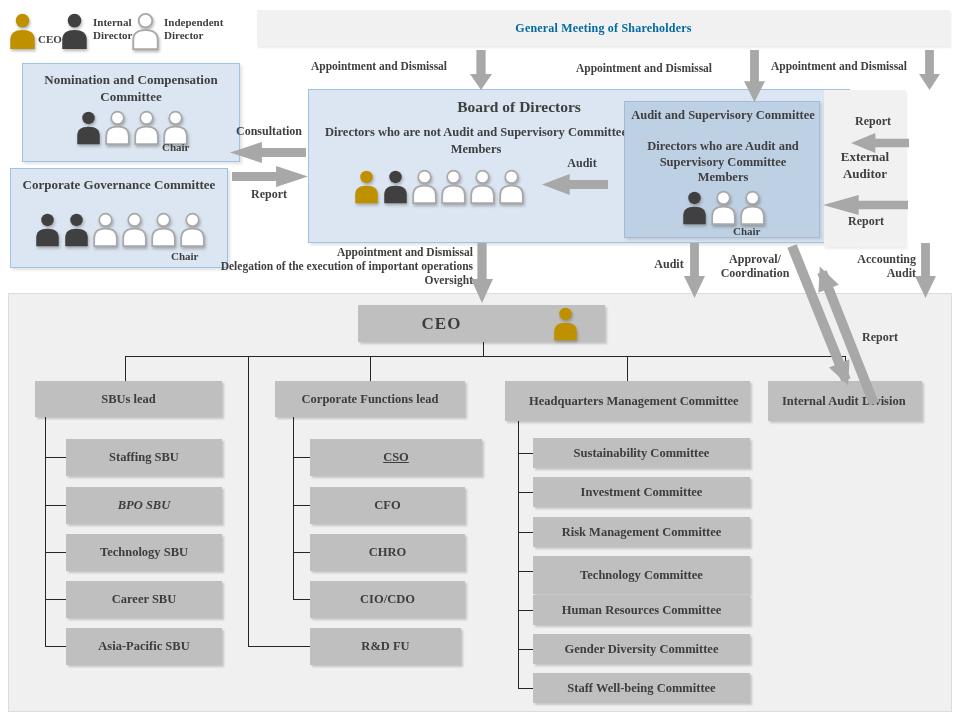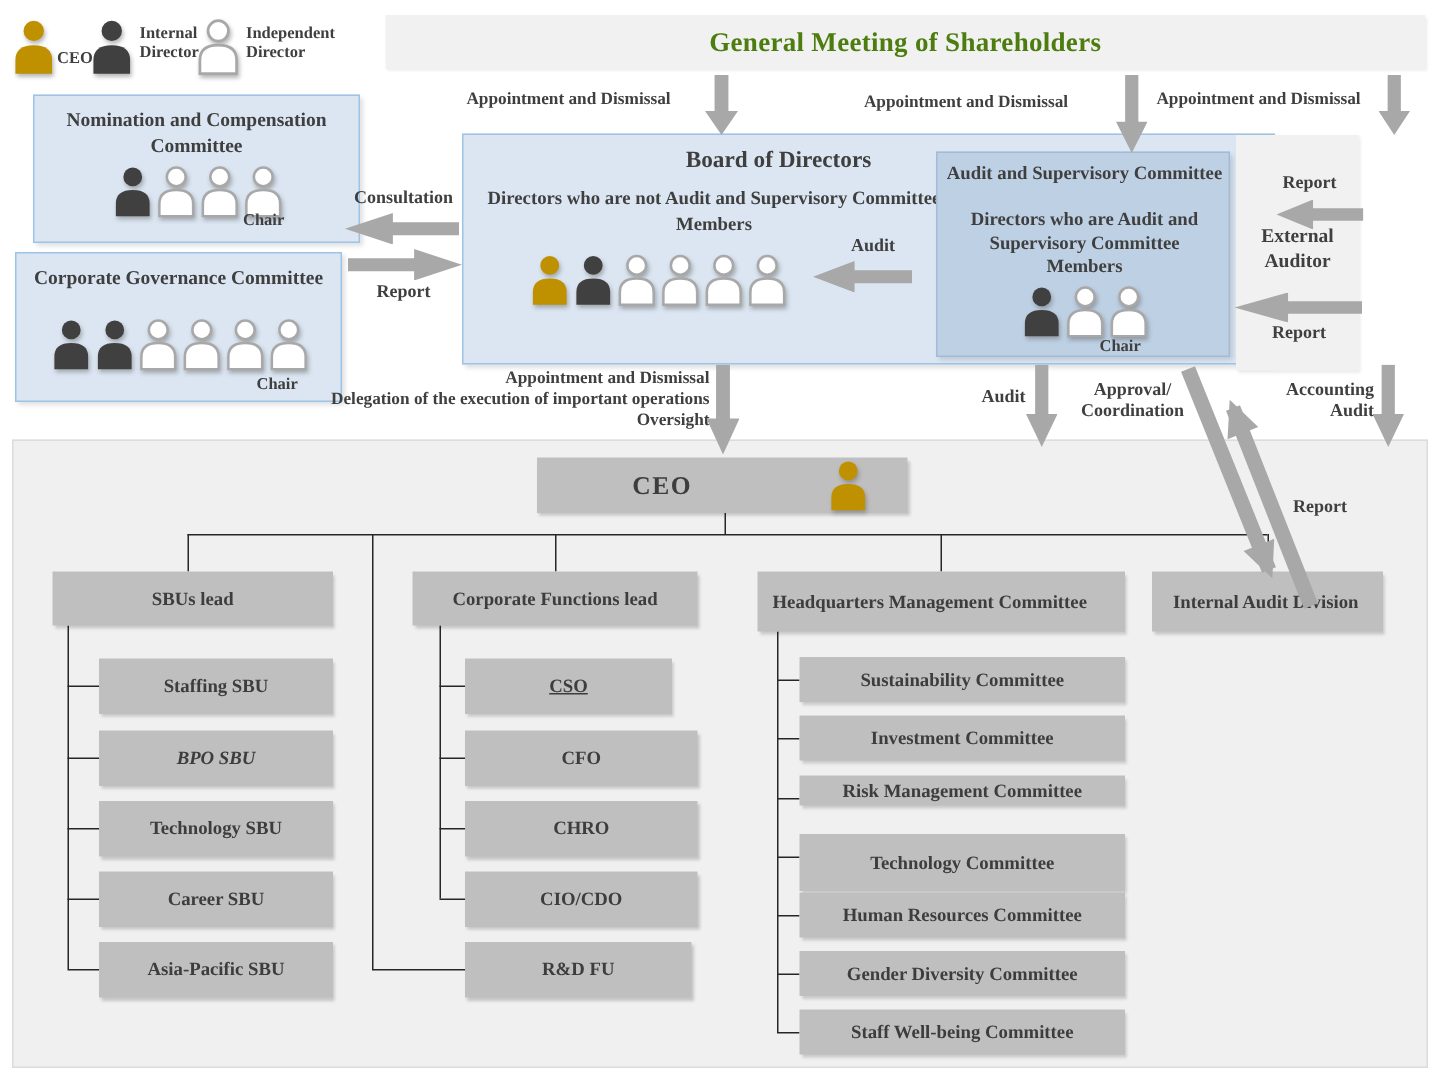--- a/index.html
+++ b/index.html
@@ -4,21 +4,21 @@
 <style>
   html,body{margin:0;padding:0;background:#fff;}
   body{width:960px;height:720px;position:relative;overflow:hidden;
        font-family:"Liberation Serif","DejaVu Serif",serif;color:#3f3f3f;}
   .abs{position:absolute;}
   .panel{background:#f1f1f1;box-shadow:1px 1.5px 2px rgba(0,0,0,.08);}
   .bluebox{background:#dbe6f2;border:1.5px solid #9dc3e6;box-shadow:2px 2px 3px rgba(0,0,0,.12);box-sizing:border-box;}
   .audbox{background:#bed0e4;border:1px solid #a3bbd8;box-shadow:2px 2px 3px rgba(0,0,0,.12);box-sizing:border-box;}
   .gbox{background:#bfbfbf;box-shadow:1.5px 2px 2px rgba(0,0,0,.18);box-sizing:border-box;
         display:flex;align-items:center;justify-content:center;font-weight:700;font-size:12.5px;color:#3d3d3d;text-align:center;}
-  .gbox.leftal{justify-content:flex-start;text-align:left;padding-left:10px;line-height:15px;}
+  .gbox.leftal{justify-content:flex-start;text-align:left;padding-left:24px;line-height:15px;}
   .lbl{font-weight:700;font-size:12px;line-height:14px;}
   .sm{font-size:11.5px;line-height:14px;font-weight:700;}
   .ttl{font-weight:700;}
   .ctr{text-align:center;}
   .rt{text-align:right;}
   .ln{position:absolute;background:#262626;}
   .arr{position:absolute;background:#a8a8a8;}
   .arr-down{clip-path:polygon(29% 0,71% 0,71% 60%,100% 60%,50% 100%,0 60%,29% 60%);}
   .arr-left{clip-path:polygon(0 50%,42% 0,42% 29%,100% 29%,100% 71%,42% 71%,42% 100%);}
   .arr-right{clip-path:polygon(100% 50%,58% 0,58% 29%,0 29%,0 71%,58% 71%,58% 100%);}
@@ -58,21 +58,21 @@
   <span class="abs sm" style="left:93px;top:16px;width:58px;font-size:11px;line-height:13px;">Internal Director</span>
   <div class="abs iconrow" style="left:131px;top:12px;">
       <svg class="person independent" viewBox="0 0 64 84">
         <use href="#person-sym"></use>
       </svg>
     </div>
   <span class="abs sm" style="left:164px;top:16px;width:80px;font-size:11px;line-height:13px;">Independent Director</span>
 </div>
 
 <div class="abs panel ctr" style="left:257px;top:10px;width:693px;height:36px;display:flex;align-items:center;justify-content:center;">
-  <span class="ttl" style="font-size:18px;color:#4d7c0f;letter-spacing:.2px;">General Meeting of Shareholders</span>
+  <span class="ttl" style="font-size:12px;color:#0369a1;letter-spacing:.2px;">General Meeting of Shareholders</span>
 </div>
 
 <div class="abs sm ctr" style="left:290px;top:59px;width:178px;">Appointment and Dismissal</div>
 <div class="abs arr arr-down z5" style="left:470px;top:50px;width:22px;height:40px;"></div>
 <div class="abs sm ctr" style="left:545px;top:61px;width:198px;">Appointment and Dismissal</div>
 <div class="abs arr arr-down z5" style="left:744px;top:50px;width:21px;height:52px;"></div>
 <div class="abs sm ctr" style="left:758px;top:59px;width:162px;">Appointment and Dismissal</div>
 <div class="abs arr arr-down z5" style="left:919px;top:50px;width:21px;height:40px;"></div>
 
 <div class="abs bluebox" style="left:308px;top:89px;width:542px;height:154px;">
@@ -251,25 +251,25 @@
 <div class="abs gbox" style="left:275px;top:381px;width:190px;height:36px;">Corporate Functions lead</div>
 <div class="abs gbox leftal" style="left:505px;top:381px;width:245px;height:40px;">Headquarters Management Committee</div>
 <div class="abs gbox leftal" style="left:768px;top:381px;width:154px;height:40px;padding-left:14px;">Internal Audit Division</div>
 
 <div class="abs gbox" style="left:66px;top:439px;width:156px;height:37px;">Staffing SBU</div>
 <div class="abs gbox" style="left:66px;top:487px;width:156px;height:37px;font-style:italic;">BPO SBU</div>
 <div class="abs gbox" style="left:66px;top:534px;width:156px;height:37px;">Technology SBU</div>
 <div class="abs gbox" style="left:66px;top:581px;width:156px;height:37px;">Career SBU</div>
 <div class="abs gbox" style="left:66px;top:628px;width:156px;height:37px;">Asia-Pacific SBU</div>
 
-<div class="abs gbox" style="left:310px;top:439px;width:138px;height:37px;text-decoration:underline;">CSO</div>
+<div class="abs gbox" style="left:310px;top:439px;width:172px;height:37px;text-decoration:underline;">CSO</div>
 <div class="abs gbox" style="left:310px;top:487px;width:155px;height:37px;">CFO</div>
 <div class="abs gbox" style="left:310px;top:534px;width:155px;height:37px;">CHRO</div>
 <div class="abs gbox" style="left:310px;top:581px;width:155px;height:37px;">CIO/CDO</div>
 <div class="abs gbox" style="left:310px;top:628px;width:151px;height:37px;">R&amp;D FU</div>
 
 <div class="abs gbox" style="left:533px;top:438px;width:217px;height:30px;">Sustainability Committee</div>
 <div class="abs gbox" style="left:533px;top:477px;width:217px;height:30px;">Investment Committee</div>
-<div class="abs gbox" style="left:533px;top:517px;width:217px;height:20px;">Risk Management Committee</div>
+<div class="abs gbox" style="left:533px;top:517px;width:217px;height:30px;">Risk Management Committee</div>
 <div class="abs gbox" style="left:533px;top:556px;width:217px;height:38px;">Technology Committee</div>
 <div class="abs gbox" style="left:533px;top:595px;width:217px;height:30px;">Human Resources Committee</div>
 <div class="abs gbox" style="left:533px;top:634px;width:217px;height:30px;">Gender Diversity Committee</div>
 <div class="abs gbox" style="left:533px;top:673px;width:217px;height:30px;">Staff Well-being Committee</div>
 
 </body></html>

